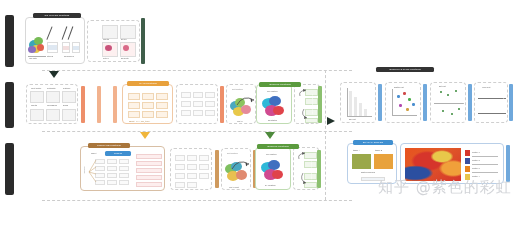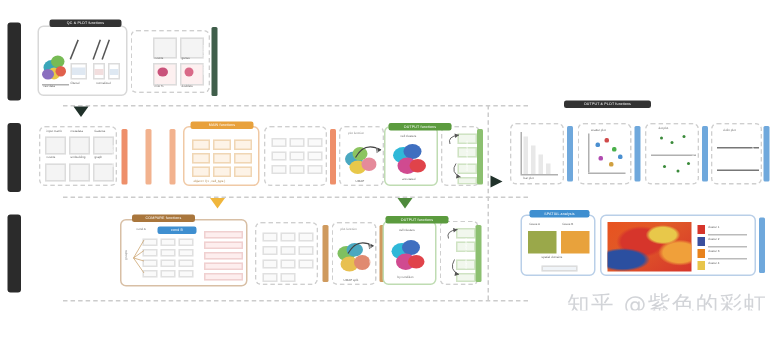--- a/index.html
+++ b/index.html
@@ -64,21 +64,21 @@
   
   .blob{position:absolute;border-radius:50%;filter:blur(0.3px);}
   .heat{position:absolute;}
   .sw{position:absolute;}
   .legline{position:absolute;background:#bbb;height:0.5px;}
   .axis{position:absolute;background:#b0b0b0;}
   .dot{position:absolute;border-radius:50%;}
 
   .watermark{position:absolute;font-size:15px;color:#d2d4d8;
      white-space:nowrap;letter-spacing:1px;
-     font-family:"DejaVu Sans",sans-serif;margin-top:16px;}
+     font-family:"DejaVu Sans",sans-serif;}
 </style>
 </head>
 <body>
 
 <div class="hsep" style="left:42px;top:70px;width:310px;"></div>
 <div class="hsep" style="left:42px;top:131px;width:310px;"></div>
 <div class="hsep" style="left:42px;top:200px;width:310px;"></div>
 <div class="vsep" style="left:325px;top:70px;height:130px;"></div>
 
 <div class="rowlabel" style="left:5px;top:15px;width:9px;height:52px;">

